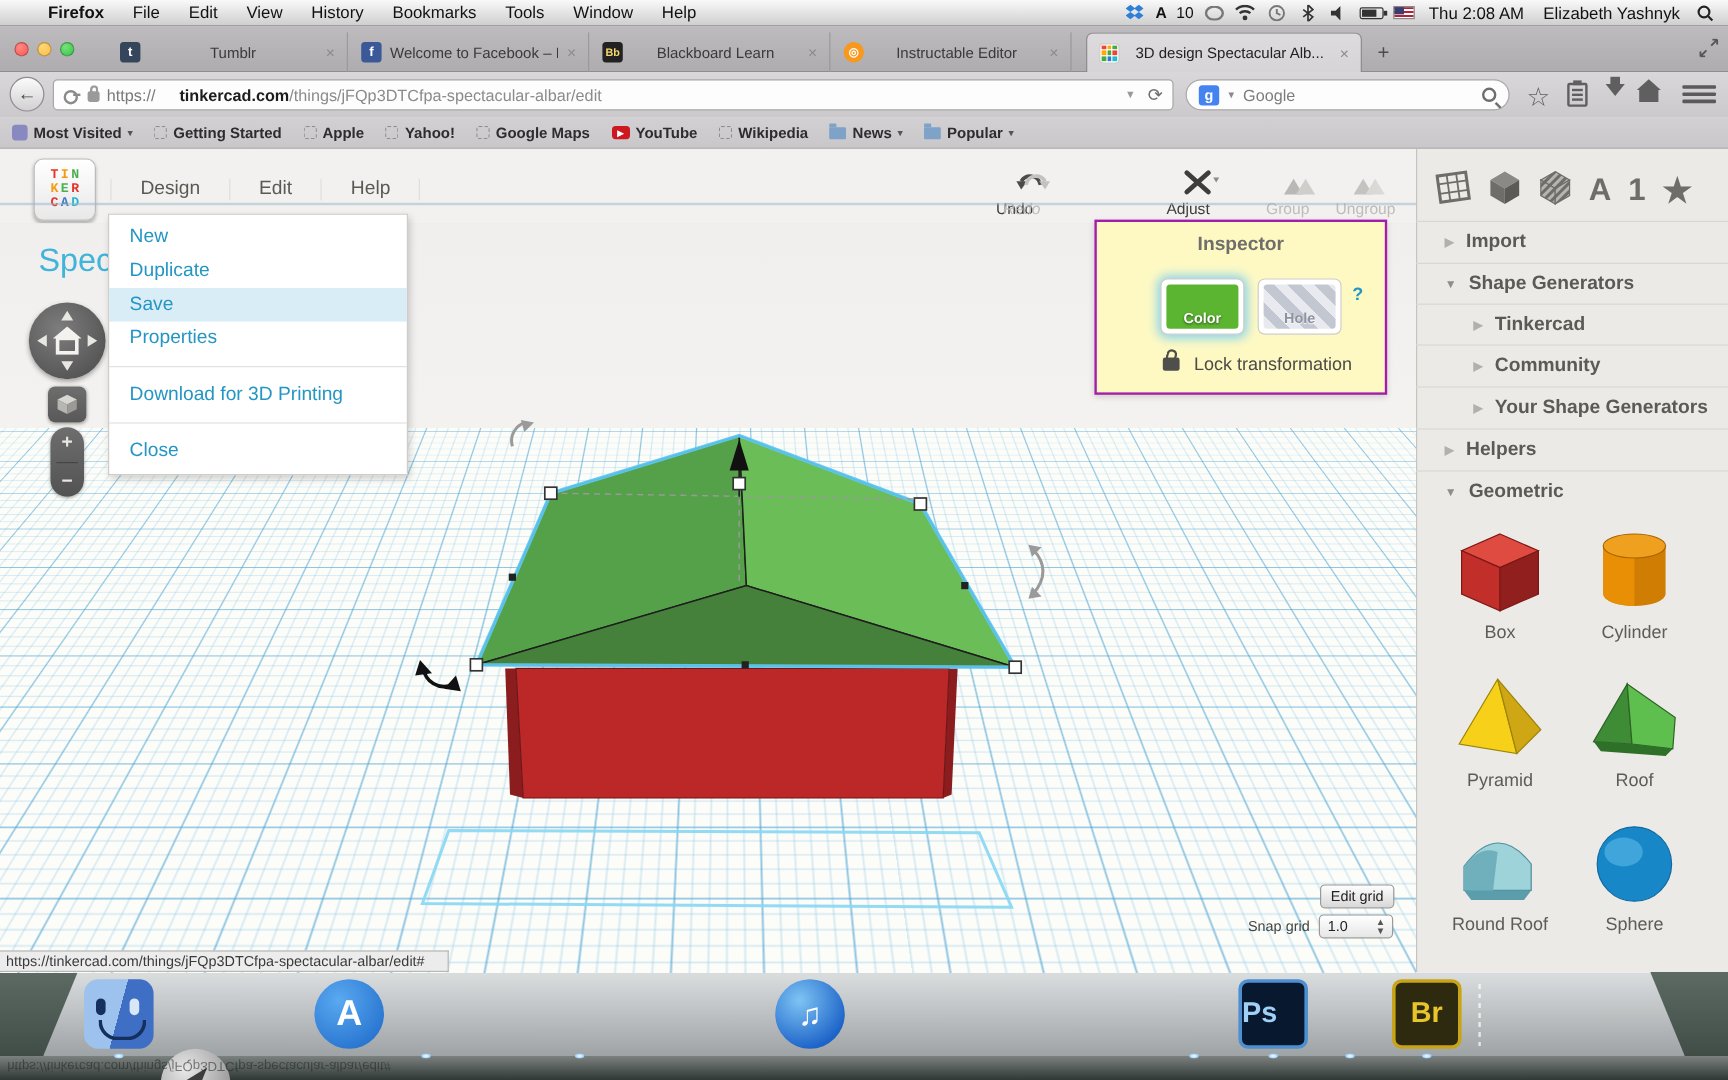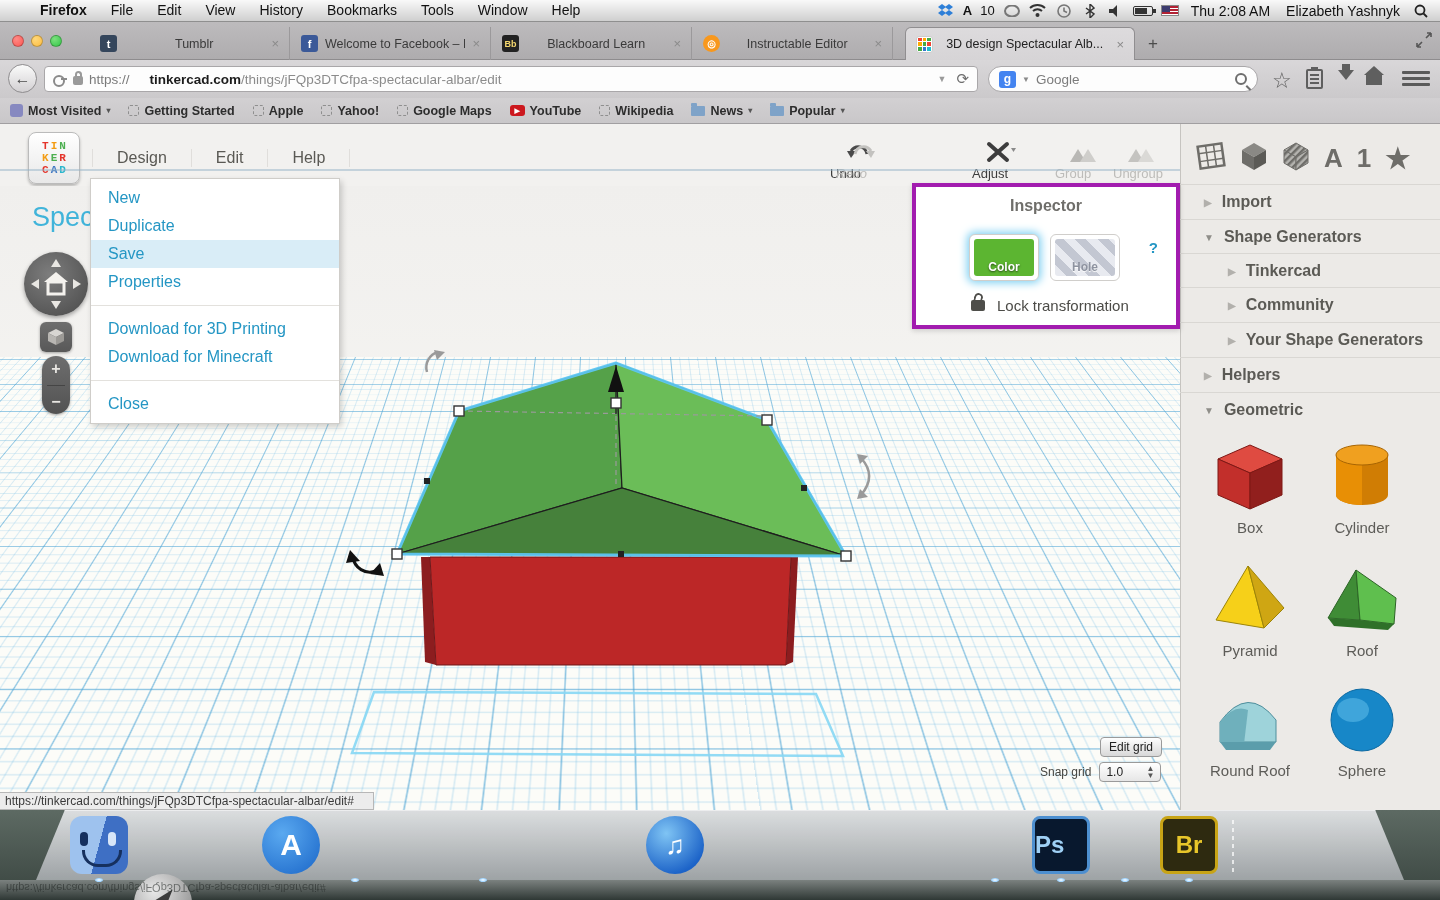--- a/index.html
+++ b/index.html
@@ -157,22 +157,22 @@
   #zoompill .zdiv { width:18px; height:1px; background:#454545; }
 
   
   #design-menu { position:absolute; left:90px; top:178px; width:250px; background:#fff;
     border:1px solid #cfcdc9; box-shadow:2px 3px 6px rgba(0,0,0,.18); z-index:5; padding:5px 0; }
   .dm-item { height:28px; line-height:28px; padding-left:17px; font-size:16px; color:#2496c4; }
   .dm-item.selected { background:#d9edf7; }
   .dm-div { height:1px; background:#e3e1dd; margin:9px 0; }
 
   
-  #inspector { position:absolute; left:912px; top:183px; width:268px; height:146px; background:#ffffff;
-    border:4px solid #a21caf; box-shadow:0 2px 5px rgba(0,0,0,.15); z-index:4; }
+  #inspector { position:absolute; left:912px; top:183px; width:244px; height:146px; background:#fef9c3;
+    border:2px solid #a21caf; box-shadow:0 2px 5px rgba(0,0,0,.15); z-index:4; }
   #insp-title { text-align:center; font-size:16px; font-weight:bold; color:#6f6e6a; margin-top:10px; }
   .swatch { position:absolute; top:47px; width:70px; height:47px; border-radius:6px; background:#fff;
     border:1px solid #d0cecb; padding:4px; }
   .swatch-inner { width:100%; height:100%; border-radius:3px; display:flex; align-items:flex-end; justify-content:center;
     font-size:12px; font-weight:bold; padding-bottom:2px; }
   #sw-color { left:53px; box-shadow:0 0 9px 2px #7fd0f2; }
   #sw-color .swatch-inner { background:#5cb531; color:#fff; text-shadow:0 1px 2px rgba(0,0,0,.6); }
   #sw-hole { left:134px; }
   #sw-hole .swatch-inner { background:repeating-linear-gradient(45deg,#e8eaf0 0 8px,#c3c7d2 8px 16px); color:#8e93a0; text-shadow:0 1px 1px #fff; }
   #insp-help { position:absolute; right:18px; top:52px; color:#2496c4; font-weight:bold; font-size:15px; }
@@ -567,21 +567,20 @@
     <span>−</span>
   </div>
 
   <div id="design-menu">
     <div class="dm-item">New</div>
     <div class="dm-item">Duplicate</div>
     <div class="dm-item selected">Save</div>
     <div class="dm-item">Properties</div>
     <div class="dm-div"></div>
     <div class="dm-item">Download for 3D Printing</div>
-    <div class="dm-item">Download for Minecraft</div>
     <div class="dm-div"></div>
     <div class="dm-item">Close</div>
   </div>
 
   <div id="inspector">
     <div id="insp-title">Inspector</div>
     <div class="swatch" id="sw-color">
       <div class="swatch-inner">Color</div>
     </div>
     <div class="swatch" id="sw-hole">

